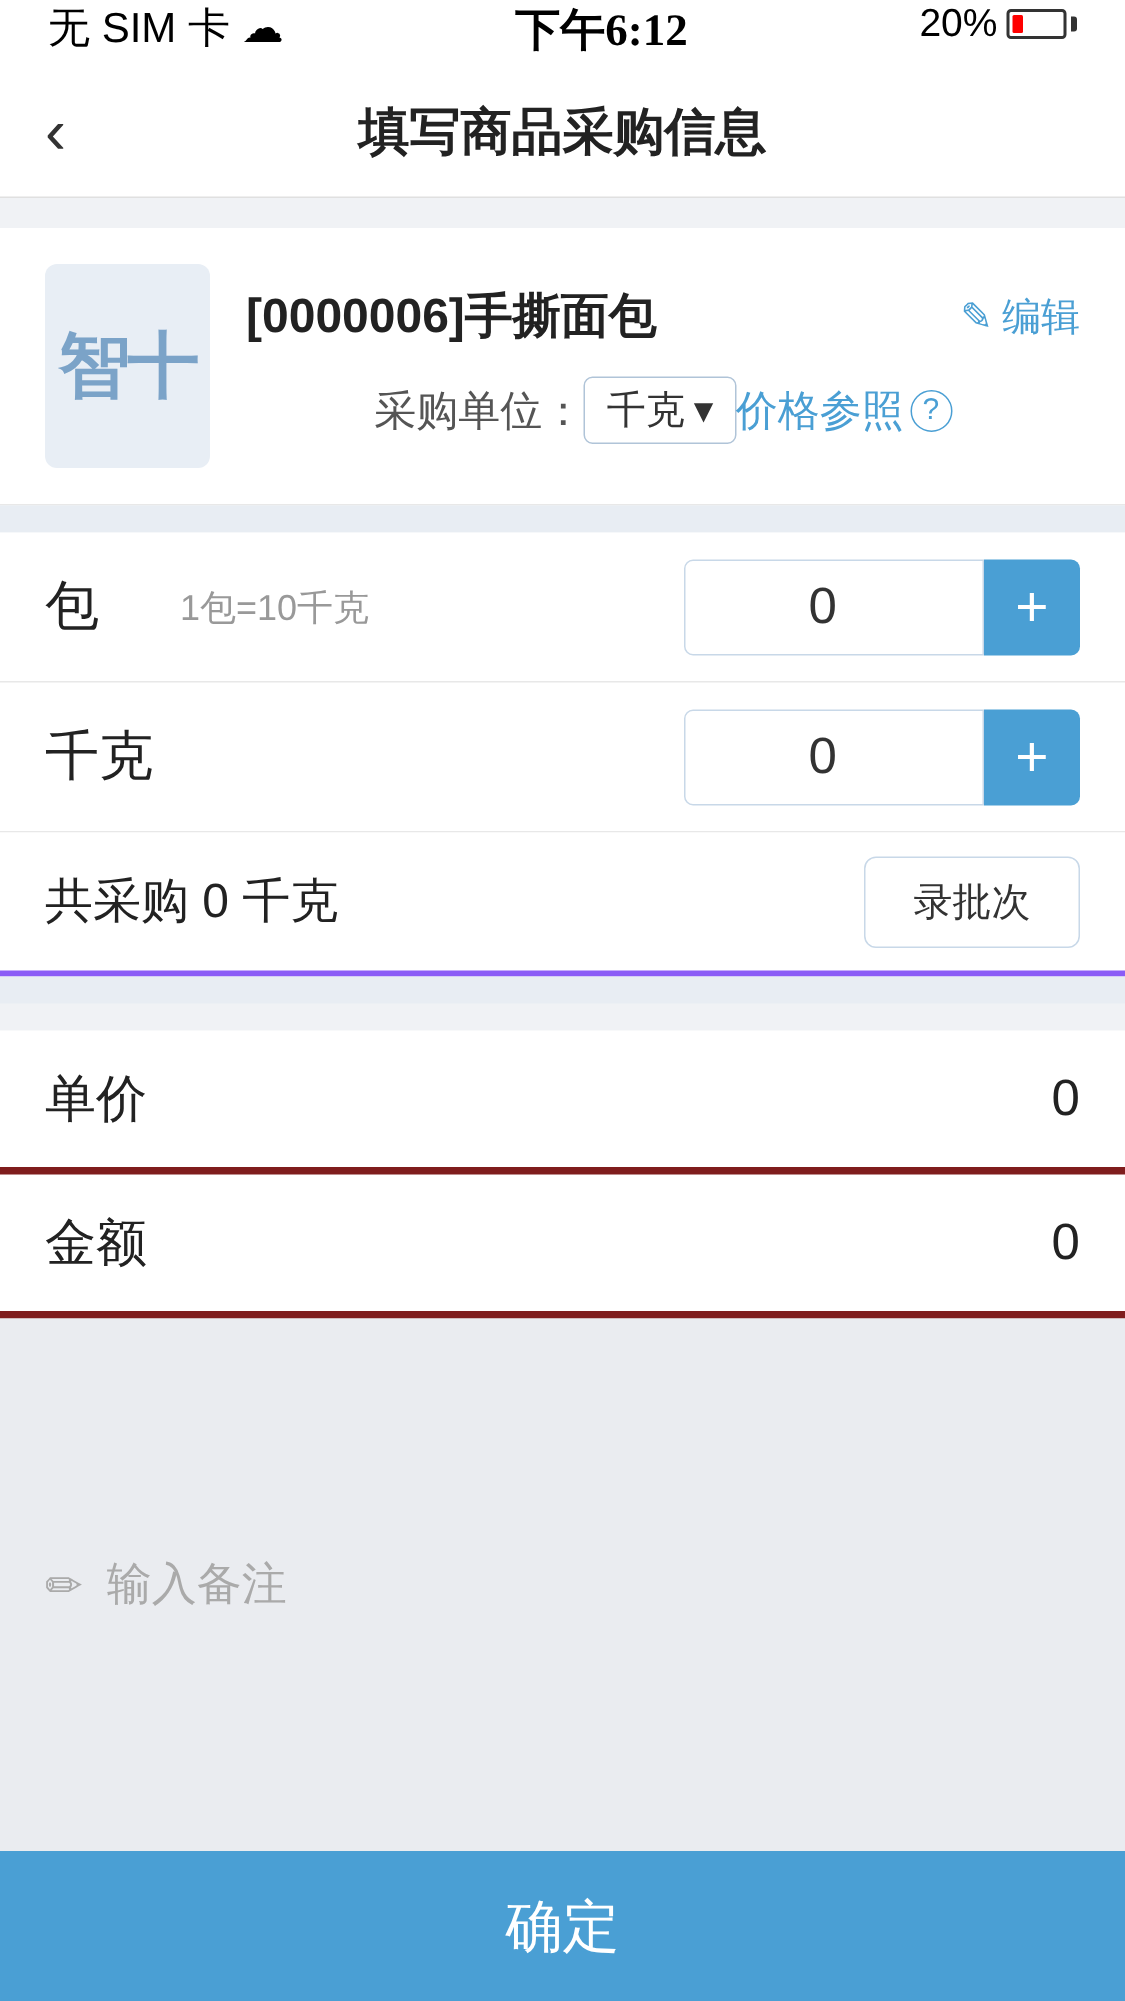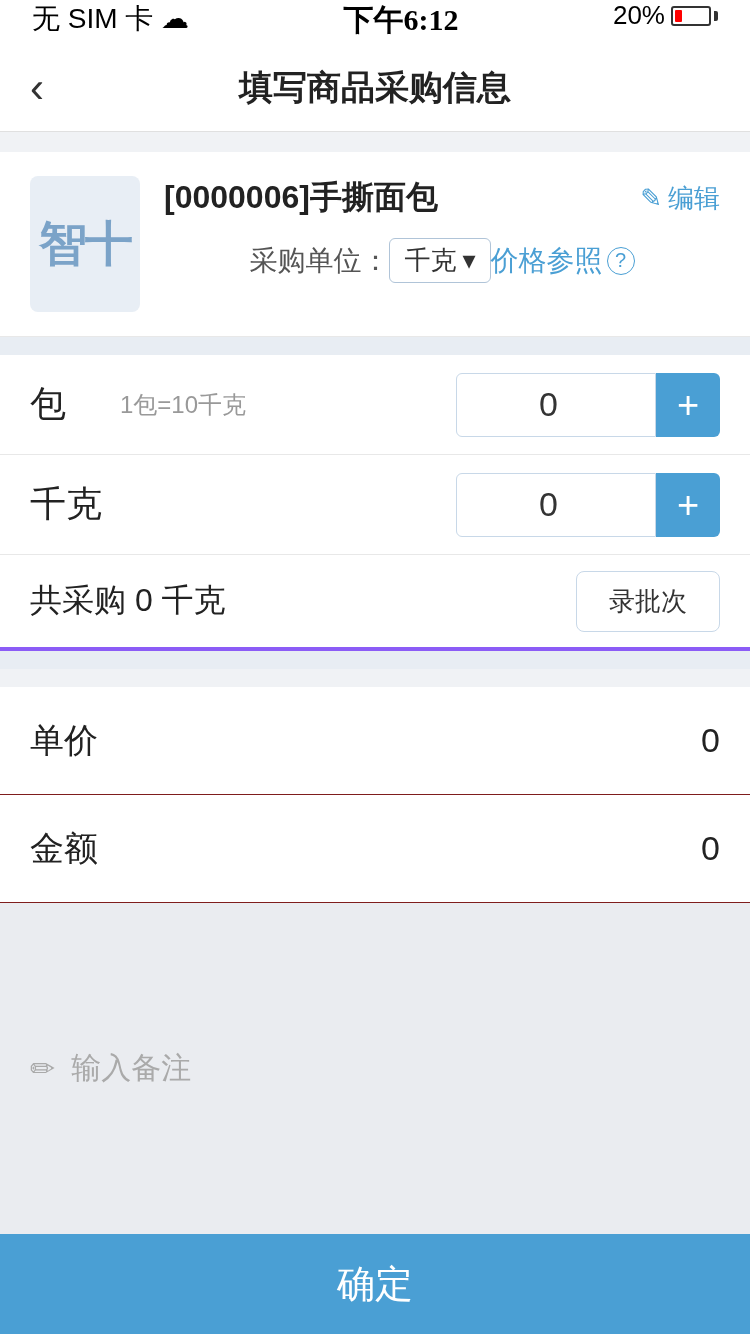--- a/index.html
+++ b/index.html
@@ -119,20 +119,21 @@
       color: #7ba3c8;
       font-size: 48px;
       font-weight: 700;
       letter-spacing: -2px;
     }
     .product-details {
       flex: 1;
       display: flex;
       flex-direction: column;
       gap: 18px;
+      margin-top: 13px;
     }
     .product-title-row {
       display: flex;
       align-items: center;
       justify-content: space-between;
     }
     .product-name {
       font-size: 32px;
       font-weight: 600;
       color: #222;
@@ -262,22 +263,22 @@
 
     
     .price-section {
       background: #fff;
       margin-top: 18px;
     }
     .price-row {
       display: flex;
       align-items: center;
       padding: 0 30px;
-      height: 108px;
-      border-bottom: 1px solid #7f1d1d;
+      height: 96px;
+      border-bottom: 5px solid #7f1d1d;
       justify-content: space-between;
     }
     .price-row-label {
       font-size: 34px;
       color: #222;
     }
     .price-row-value {
       font-size: 34px;
       color: #222;
     }

